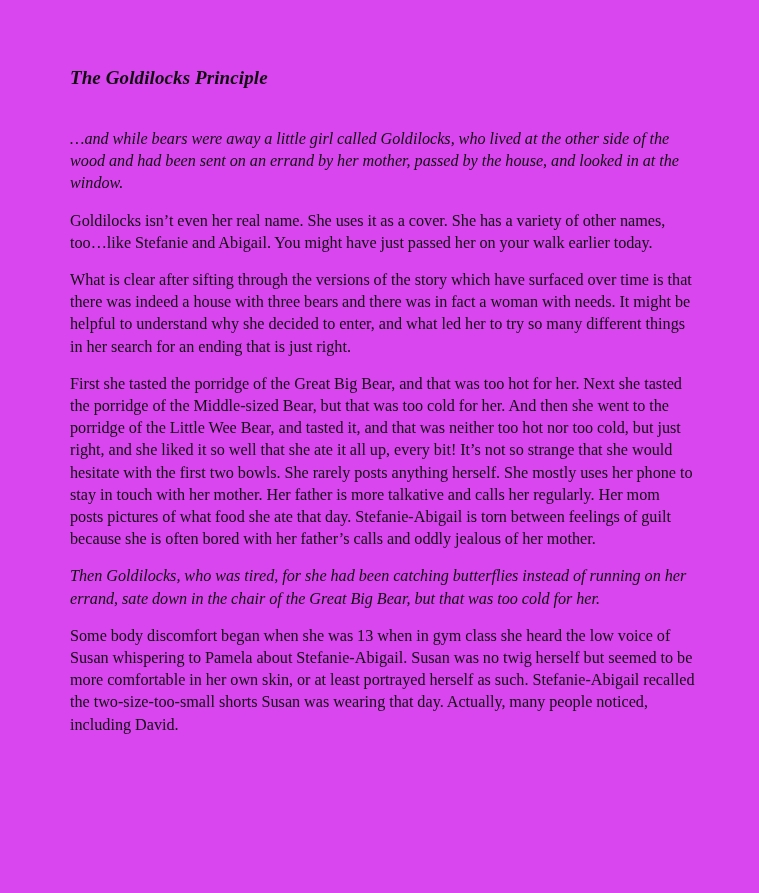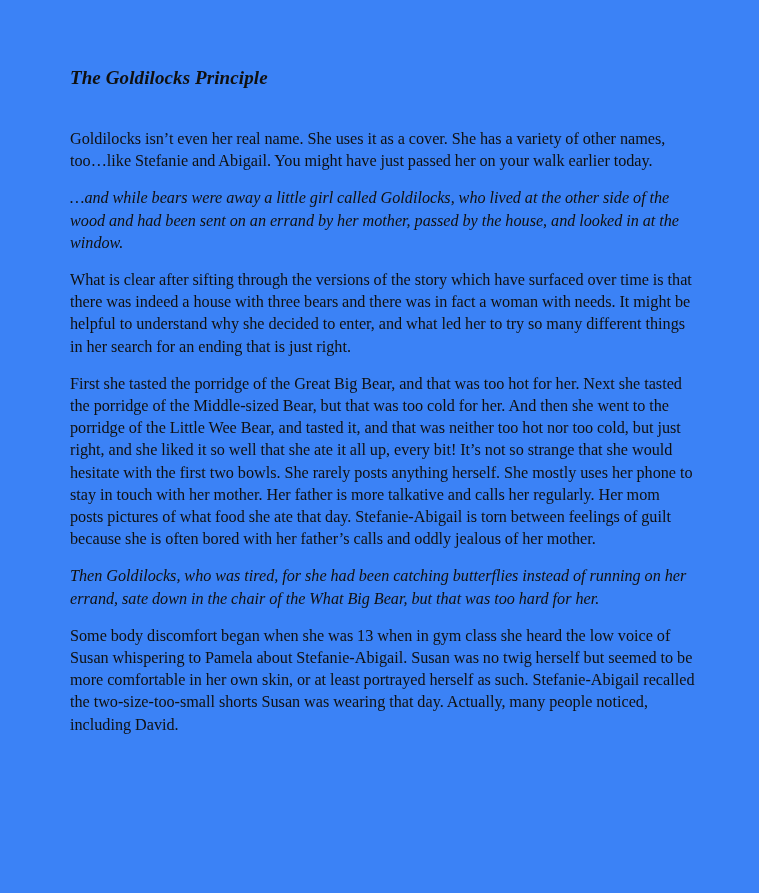--- a/index.html
+++ b/index.html
@@ -13,21 +13,21 @@
     overflow: hidden;
     font-family: "Liberation Serif", "DejaVu Serif", serif;
     color: #10100f;
     -webkit-font-smoothing: antialiased;
   }
 
   .page {
     position: relative;
     width: 759px;
     height: 893px;
-    background: #3b82f6;
+    background: #d946ef;
   }
 
   .content {
     position: absolute;
     left: 70px;
     top: 66px;
     width: 626px;
   }
 
   .doc-title {
@@ -73,26 +73,26 @@
 </head>
 <body>
 
 <div class="page">
   <div class="content">
 
     <h1 class="doc-title">The Goldilocks Principle</h1>
 
     <div class="spacer-after-title"></div>
 
+    <p class="para italic">…and while bears were away a little girl called Goldilocks, who lived at the other side of the wood and had been sent on an errand by her mother, passed by the house, and looked in at the window.</p>
+
     <p class="para">Goldilocks isn’t even her real name. She uses it as a cover. She has a variety of other names, too…like Stefanie and Abigail. You might have just passed her on your walk earlier today.</p>
-
-    <p class="para italic">…and while bears were away a little girl called Goldilocks, who lived at the other side of the wood and had been sent on an errand by her mother, passed by the house, and looked in at the window.</p>
 
     <p class="para">What is clear after sifting through the versions of the story which have surfaced over time is that there was indeed a house with three bears and there was in fact a woman with needs. It might be helpful to understand why she decided to enter, and what led her to try so many different things in her search for an ending that is just right.</p>
 
     <p class="para"><span class="it">First she tasted the porridge of the Great Big Bear, and that was too hot for her. Next she tasted the porridge of the Middle-sized Bear, but that was too cold for her. And then she went to the porridge of the Little Wee Bear, and tasted it, and that was neither too hot nor too cold, but just right, and she liked it so well that she ate it all up, every bit!</span><span class="ro"> It’s not so strange that she would hesitate with the first two bowls. She rarely posts anything herself. She mostly uses her phone to stay in touch with her mother. Her father is more talkative and calls her regularly. Her mom posts pictures of what food she ate that day. Stefanie-Abigail is torn between feelings of guilt because she is often bored with her father’s calls and oddly jealous of her mother.</span></p>
 
-    <p class="para italic">Then Goldilocks, who was tired, for she had been catching butterflies instead of running on her errand, sate down in the chair of the What Big Bear, but that was too hard for her.</p>
+    <p class="para italic">Then Goldilocks, who was tired, for she had been catching butterflies instead of running on her errand, sate down in the chair of the Great Big Bear, but that was too cold for her.</p>
 
     <p class="para">Some body discomfort began when she was 13 when in gym class she heard the low voice of Susan whispering to Pamela about Stefanie-Abigail. Susan was no twig herself but seemed to be more comfortable in her own skin, or at least portrayed herself as such. Stefanie-Abigail recalled the two-size-too-small shorts Susan was wearing that day. Actually, many people noticed, including David.</p>
 
   </div>
 </div>
 
 </body></html>

